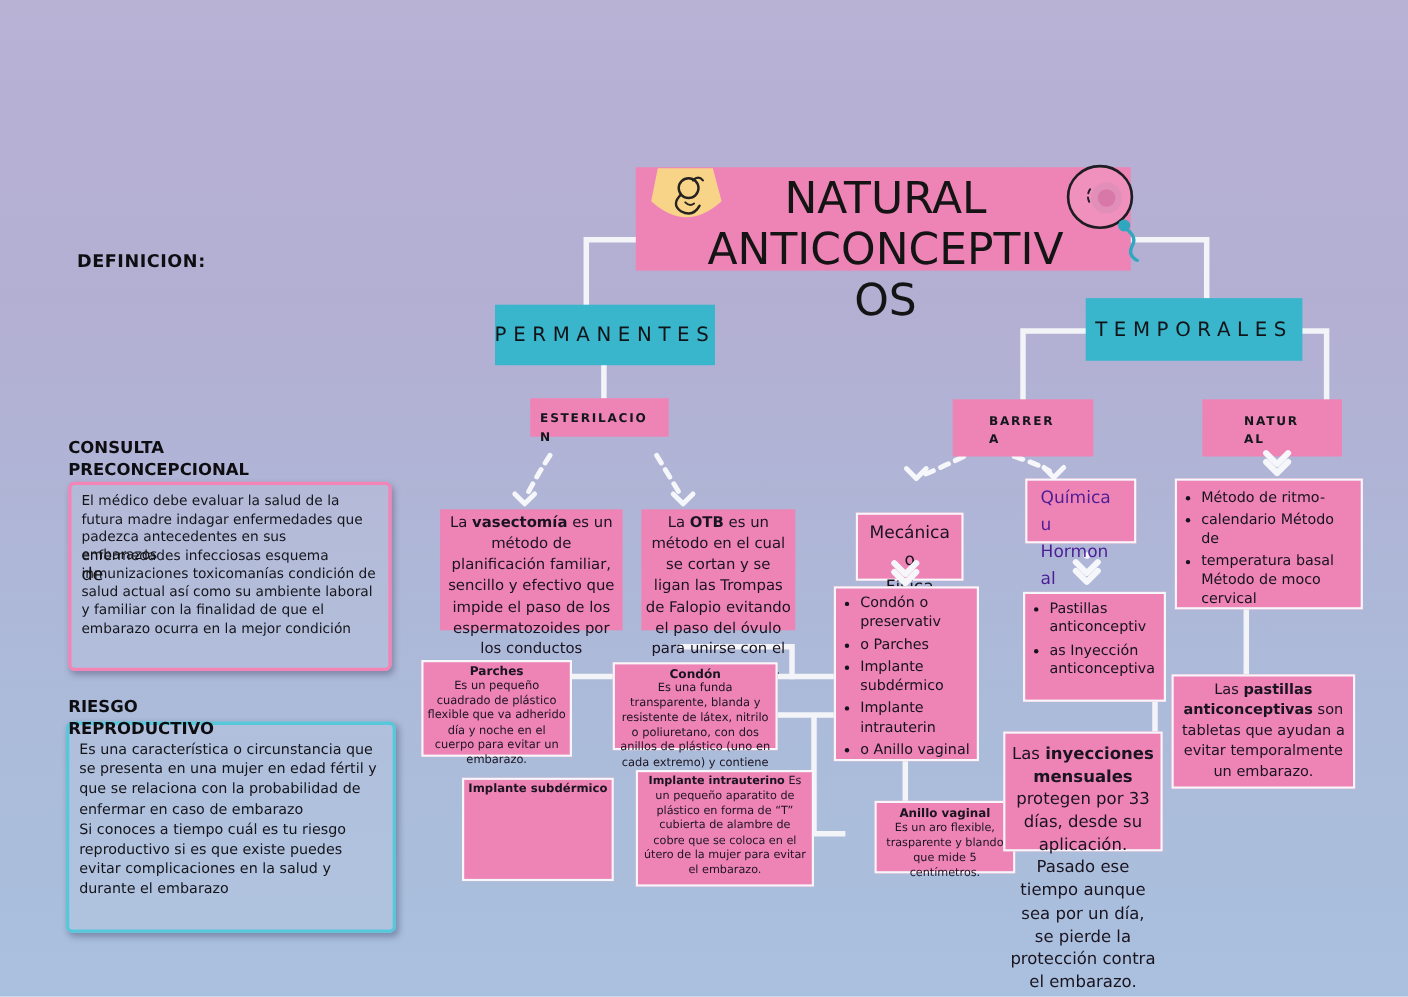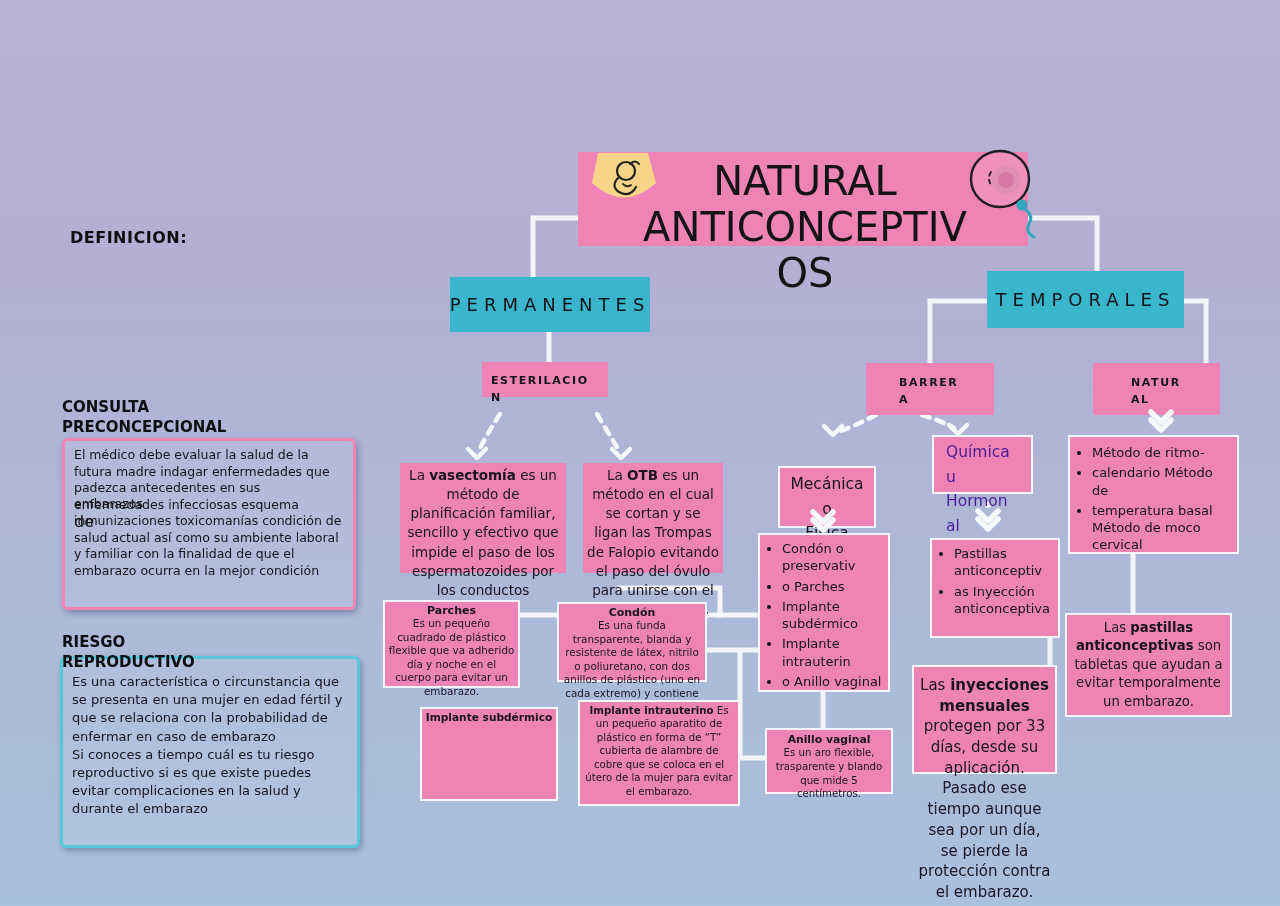--- a/index.html
+++ b/index.html
@@ -151,21 +151,21 @@
   </div>
   <div class="box whiteborder" style="left:758px;top:533px;width:128px;height:155px;">
     <ul class="plist">
         <li>Condón o preservativ</li>
         <li>o  Parches</li>
         <li>Implante subdérmico</li>
         <li> Implante intrauterin</li>
         <li>o  Anillo vaginal</li>
       </ul>
   </div>
-  <div class="box whiteborder" style="left:765px;top:728px;width:124px;height:62px;">
+  <div class="box whiteborder" style="left:795px;top:728px;width:124px;height:62px;">
     <div class="desc" style="padding:3px 3px;">
       <div style="font-weight:bold;font-size:10.8px;">Anillo vaginal</div>
       <div style="font-size:10.2px;line-height:1.35;">Es un aro flexible, trasparente y blando que  mide 5 centímetros.</div>
     </div>
   </div>
 
   <div class="box whiteborder" style="left:932px;top:435px;width:97px;height:55px;">
     <div class="stacklines" style="font-size:15.5px;color:#4c1d95;padding:3px 0 0 12px;">
         <div>Química</div>
         <div>u</div>

